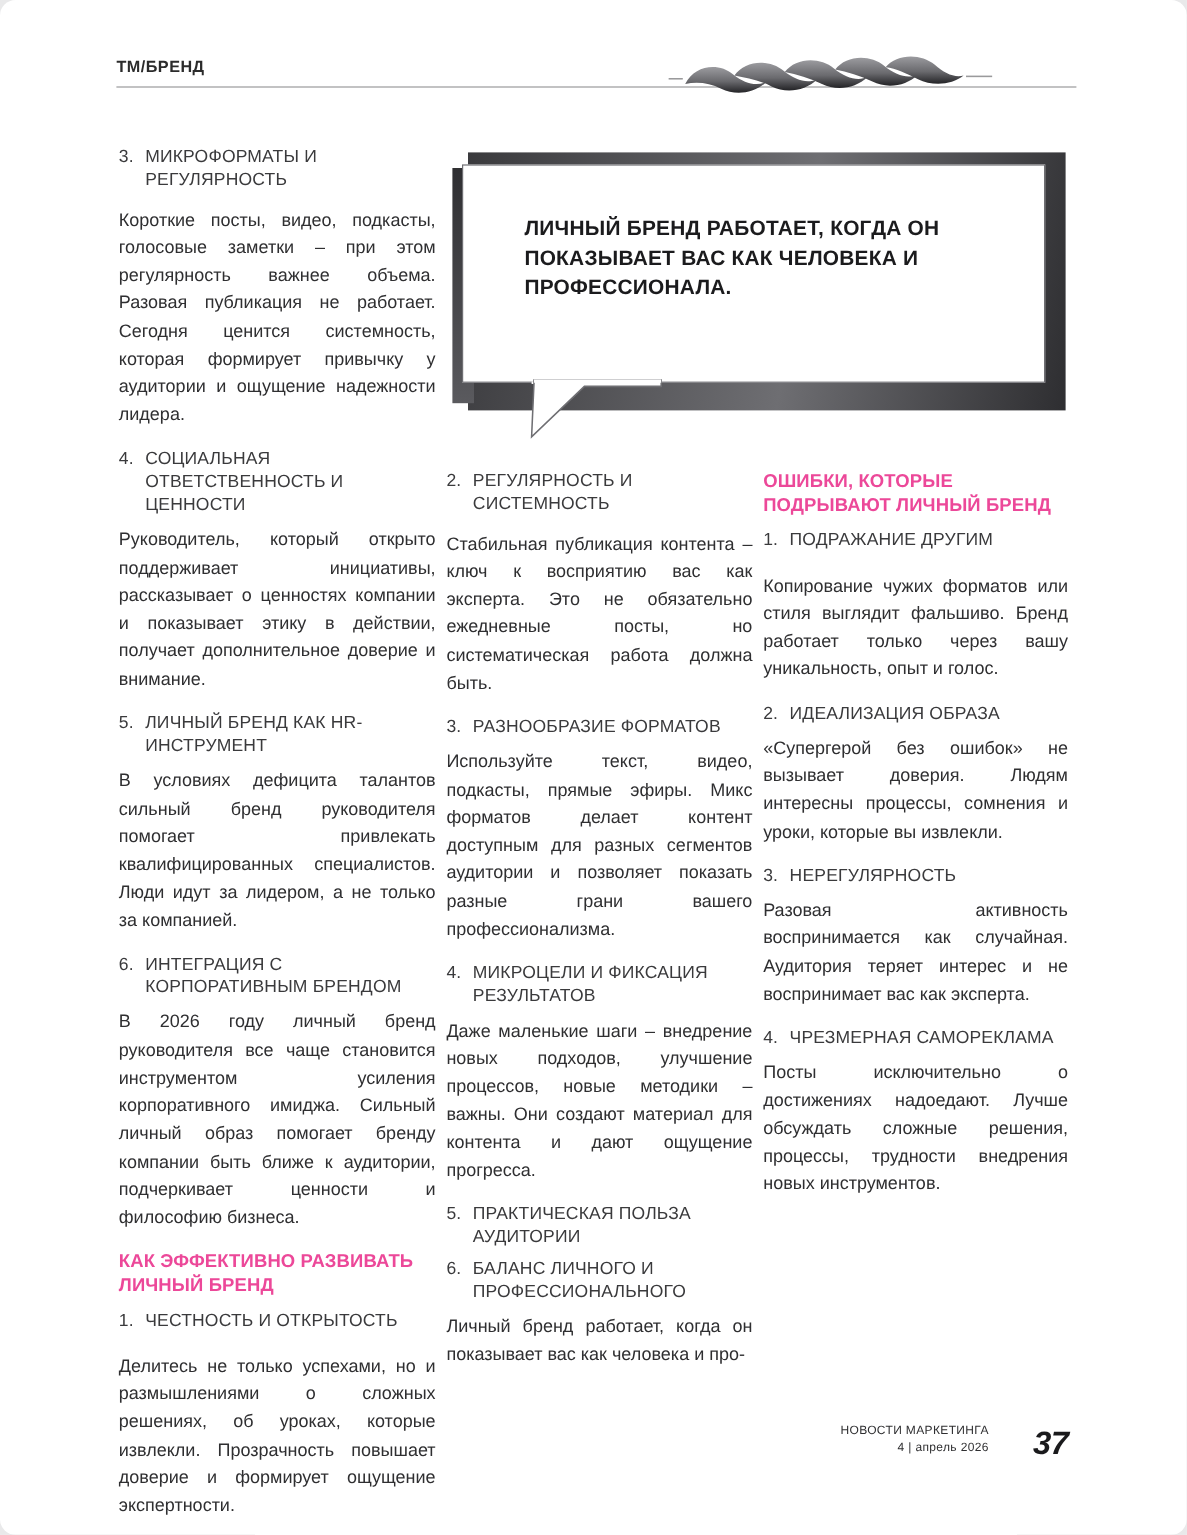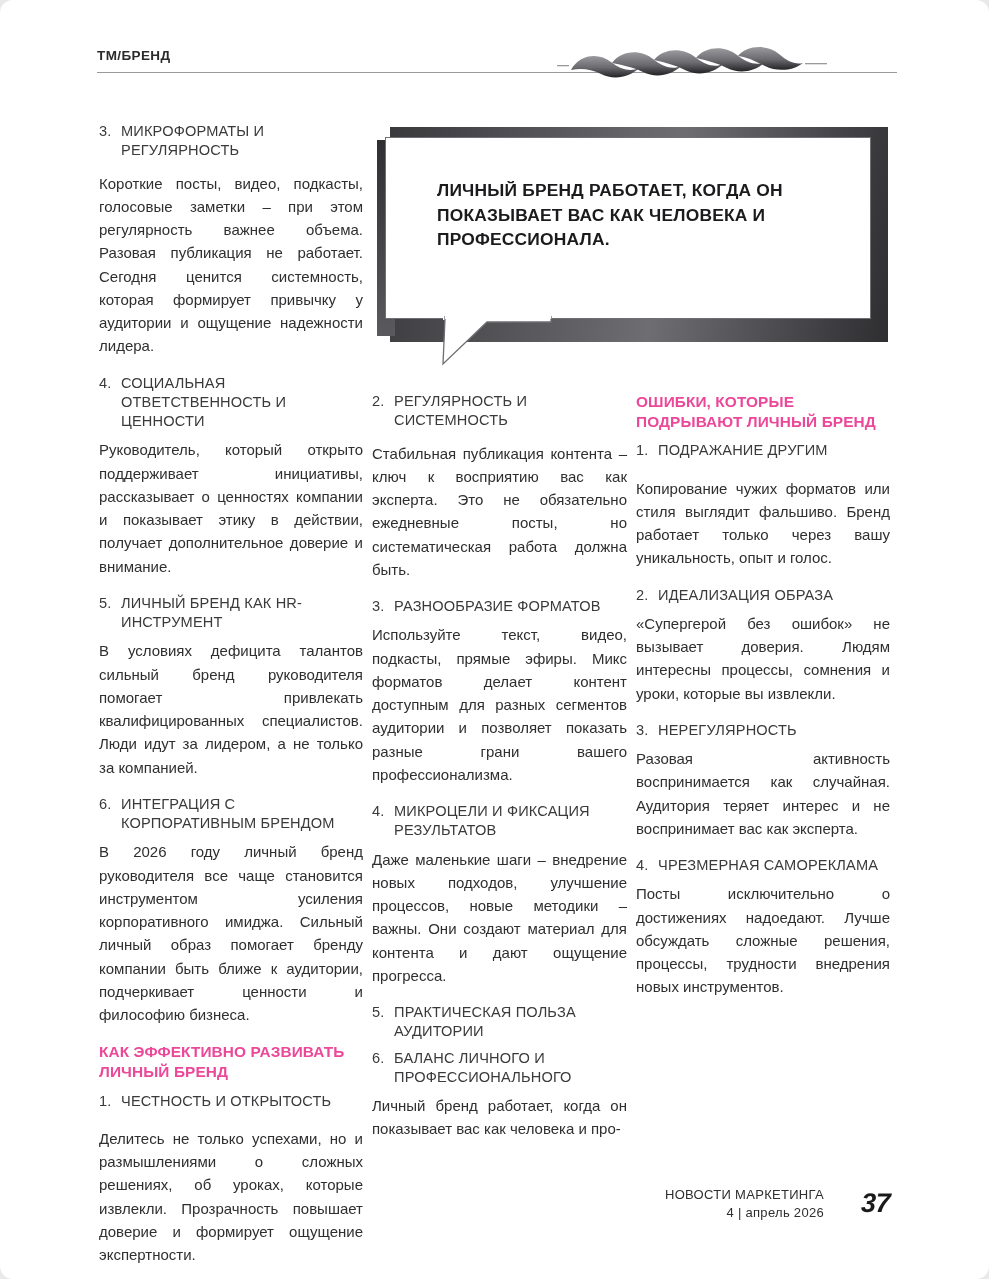--- a/index.html
+++ b/index.html
@@ -155,21 +155,21 @@
     left: 600px;
     top: 1186px;
     width: 290px;
     height: 50px;
   }
   .footer-lines {
     position: absolute;
     right: 66px;
     top: 0;
     text-align: right;
-    font-size: 13px;
+    font-size: 10px;
     line-height: 1.42;
     color: #2f2f31;
     letter-spacing: .3px;
   }
   .footer-pageno {
     position: absolute;
     right: 0;
     top: 2px;
     font-size: 27px;
     font-weight: bold;

